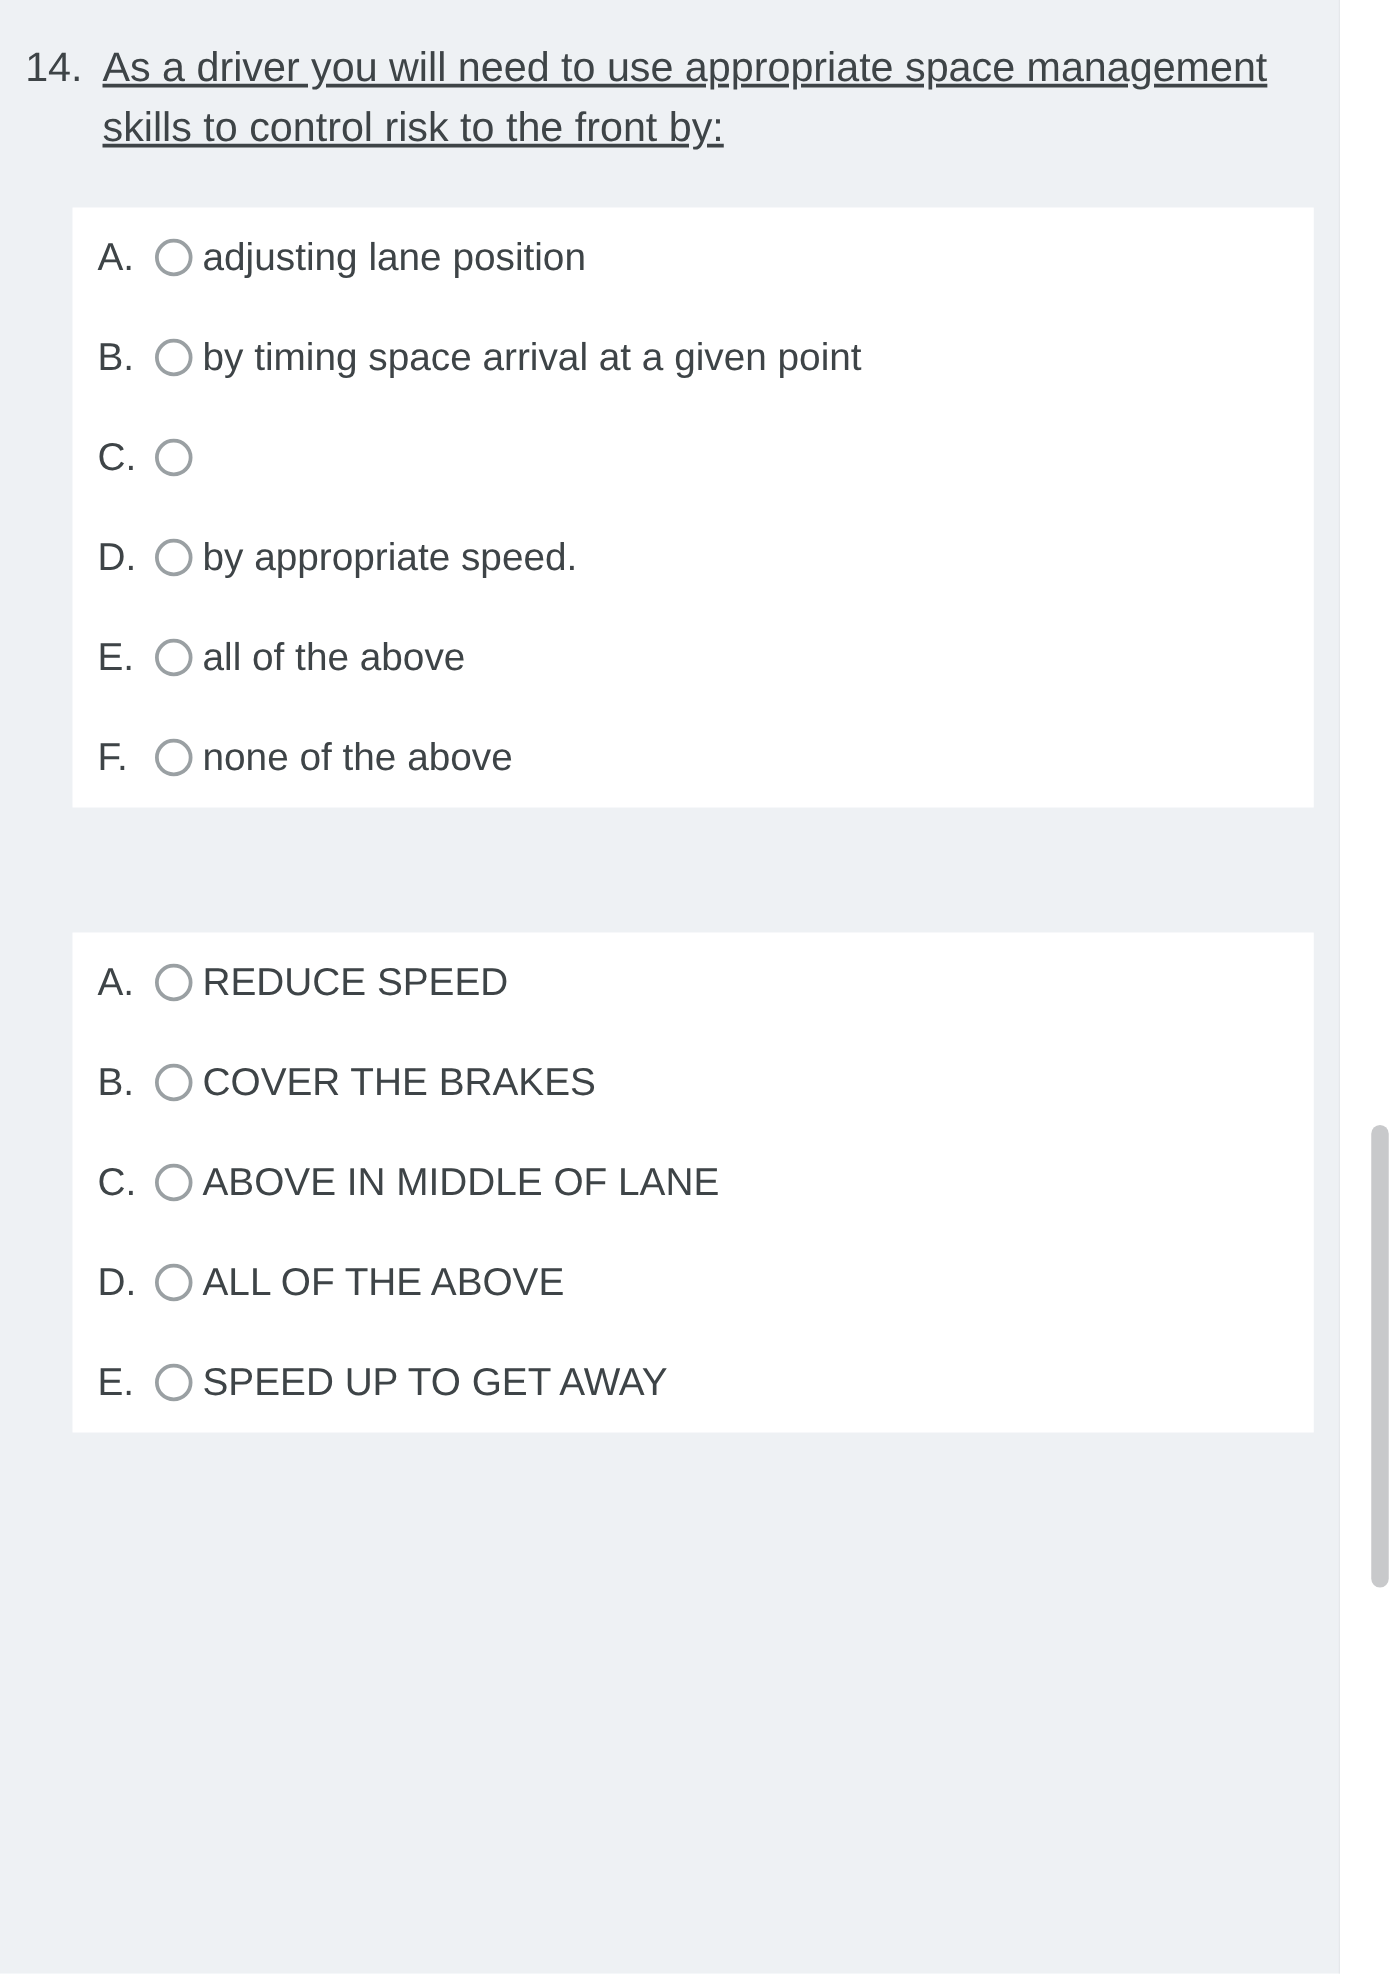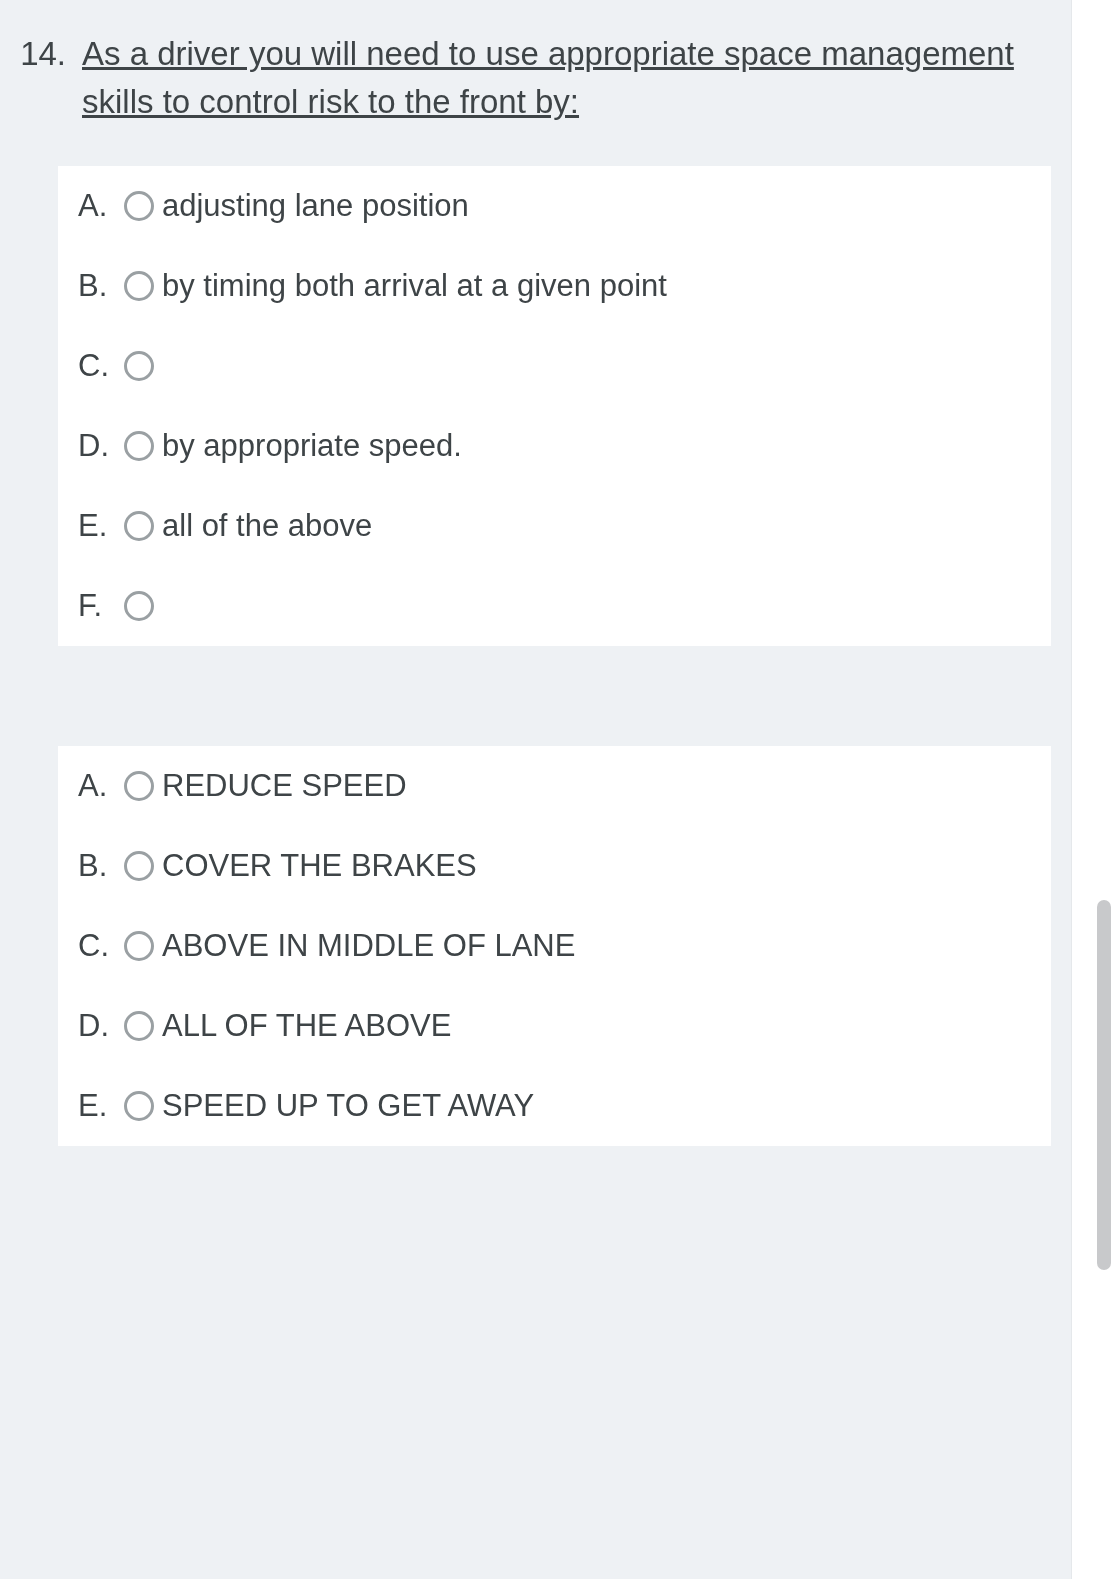--- a/index.html
+++ b/index.html
@@ -102,39 +102,40 @@
       </div>
       <div class="answers">
         <div class="answer-row">
           <div class="answer-letter">A.</div>
           <div class="radio"></div>
           <div class="answer-label">adjusting lane position</div>
         </div>
         <div class="answer-row">
           <div class="answer-letter">B.</div>
           <div class="radio"></div>
-          <div class="answer-label">by timing both arrival at a given point</div>
+          <div class="answer-label">by timing space arrival at a given point</div>
         </div>
         <div class="answer-row">
           <div class="answer-letter">C.</div>
           <div class="radio"></div>
         </div>
         <div class="answer-row">
           <div class="answer-letter">D.</div>
           <div class="radio"></div>
           <div class="answer-label">by appropriate speed.</div>
         </div>
         <div class="answer-row">
           <div class="answer-letter">E.</div>
           <div class="radio"></div>
           <div class="answer-label">all of the above</div>
         </div>
         <div class="answer-row">
           <div class="answer-letter">F.</div>
           <div class="radio"></div>
+          <div class="answer-label">none of the above</div>
         </div>
       </div>
     </div>
 
     <div class="question-block">
       <div class="answers">
         <div class="answer-row">
           <div class="answer-letter">A.</div>
           <div class="radio"></div>
           <div class="answer-label">REDUCE SPEED</div>

